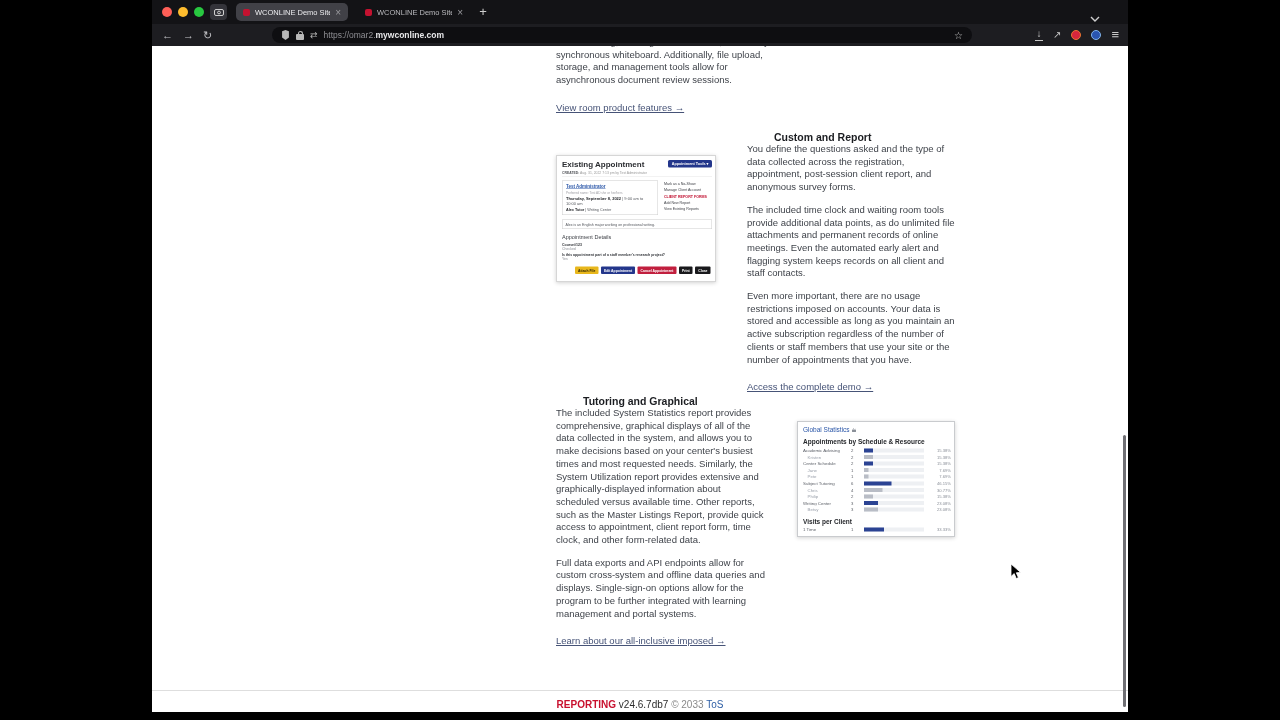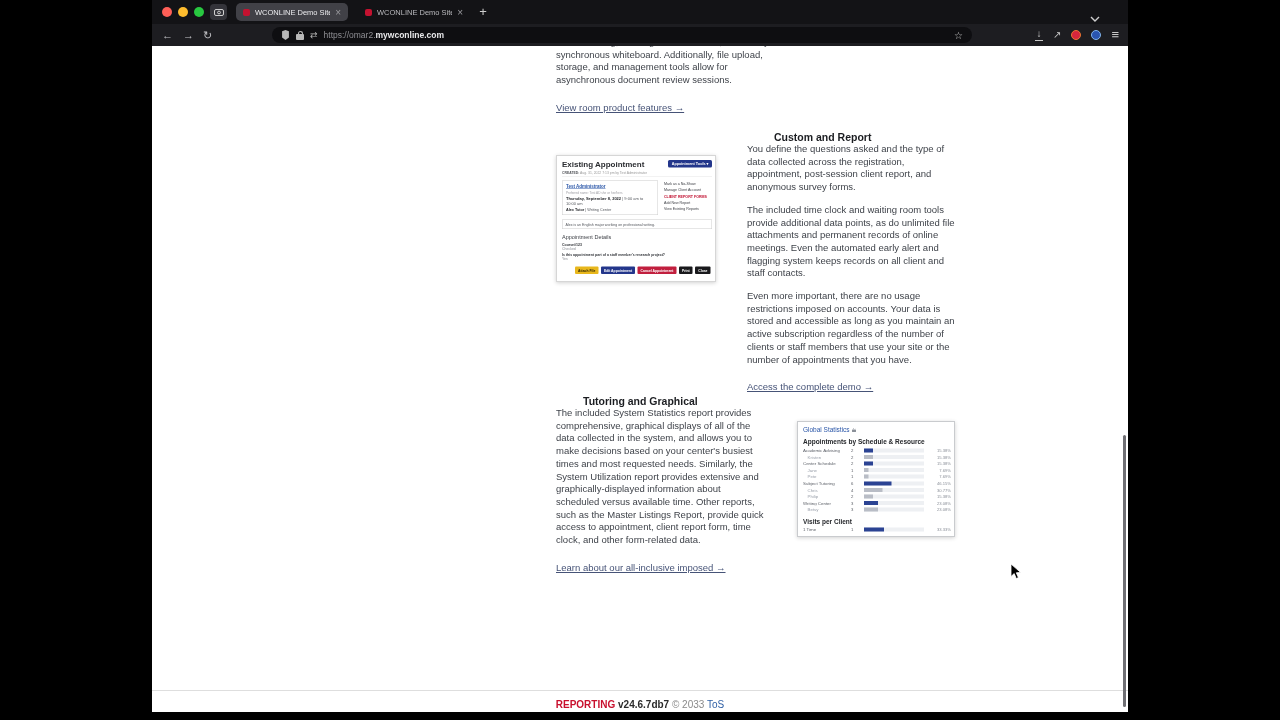--- a/index.html
+++ b/index.html
@@ -90,21 +90,21 @@
   .clabel.indent { padding-left:9px; color:#9ba1ab; }
   .ccount { width:22px; font-size:8.5px; color:#5a5e66; }
   .ctrack { width:120px; height:8px; background:#eef0f3; margin-left:4px; position:relative; }
   .cfill { position:absolute; left:0; top:0; height:100%; }
   .cpct { margin-left:auto; font-size:8.3px; color:#8a8f98; }
 
   
   .footer-divider { position:absolute; left:0; top:644px; width:100%; border-top:1px solid #dedede; }
   .footer { position:absolute; left:0; top:653px; width:100%; text-align:center; font-size:10px; }
   .footer .brand { color:#c8102e; font-weight:bold; }
-  .footer .ver { color:#2b2b2b; font-weight:bold; }
+  .footer .ver { color:#2b2b2b; font-weight:normal; }
   .footer .copy { color:#8a8a8a; }
   .footer .tos { color:#2f5fa5; cursor:pointer; }
 
   .scroll-thumb { position:absolute; right:2px; top:389px; width:3px; height:272px; background:#6f6f74; border-radius:2px; }
   .cursor { position:absolute; left:1010px; top:563px; }
 </style>
 </head>
 <body>
 
 <div class="stage">
@@ -222,20 +222,21 @@
             <p class="para">The included time clock and waiting room tools provide additional data points, as do unlimited file attachments and permanent records of online meetings. Even the automated early alert and flagging system keeps records on all client and staff contacts.</p>
             <p class="para">Even more important, there are no usage restrictions imposed on accounts. Your data is stored and accessible as long as you maintain an active subscription regardless of the number of clients or staff members that use your site or the number of appointments that you have.</p>
           </div>
         <a class="textlink">Access the complete demo →</a>
       </div>
 
       <div class="rep-col">
         <div class="kicker">Tutoring and Graphical</div>
         <div>
             <p class="para">The included System Statistics report provides comprehensive, graphical displays of all of the data collected in the system, and allows you to make decisions based on your center's busiest times and most requested needs. Similarly, the System Utilization report provides extensive and graphically-displayed information about scheduled versus available time. Other reports, such as the Master Listings Report, provide quick access to appointment, client report form, time clock, and other form-related data.</p>
+            <p class="para">Full data exports and API endpoints allow for custom cross-system and offline data queries and displays. Single-sign-on options allow for the program to be further integrated with learning management and portal systems.</p>
           </div>
         <a class="textlink">Learn about our all-inclusive imposed →</a>
       </div>
 
       <div class="chart-card">
         <div class="chart-inner">
           <div class="chart-title">
             <span>Global Statistics</span>
             <span class="mini-lock">
                 <span class="shackle"></span>

